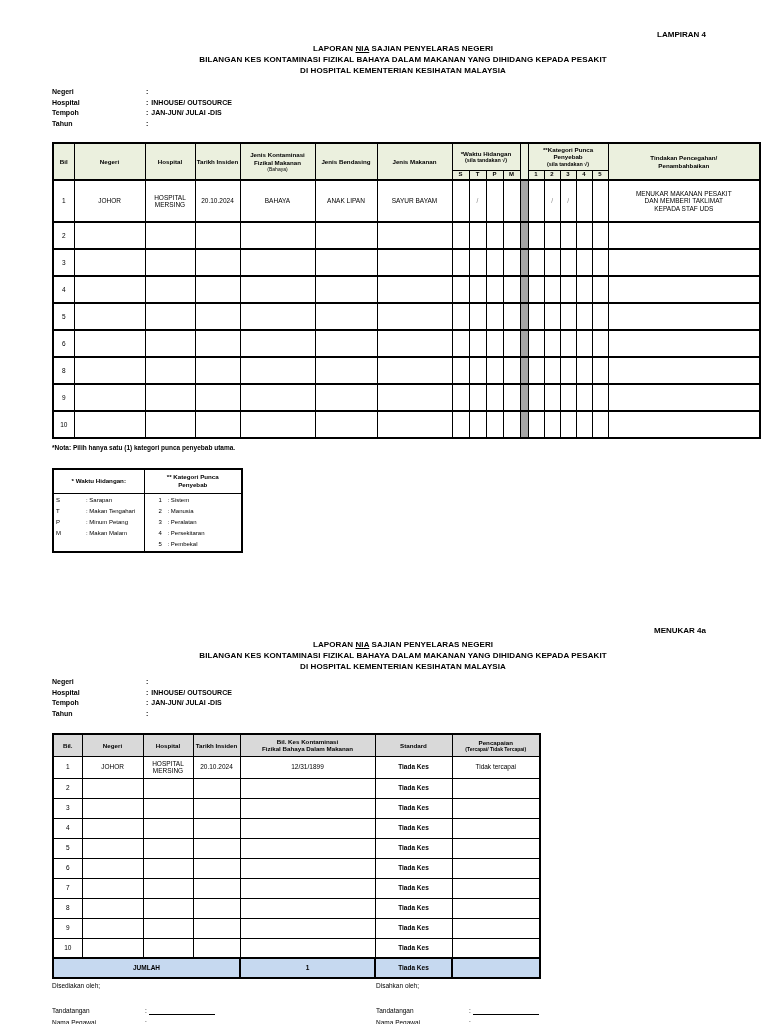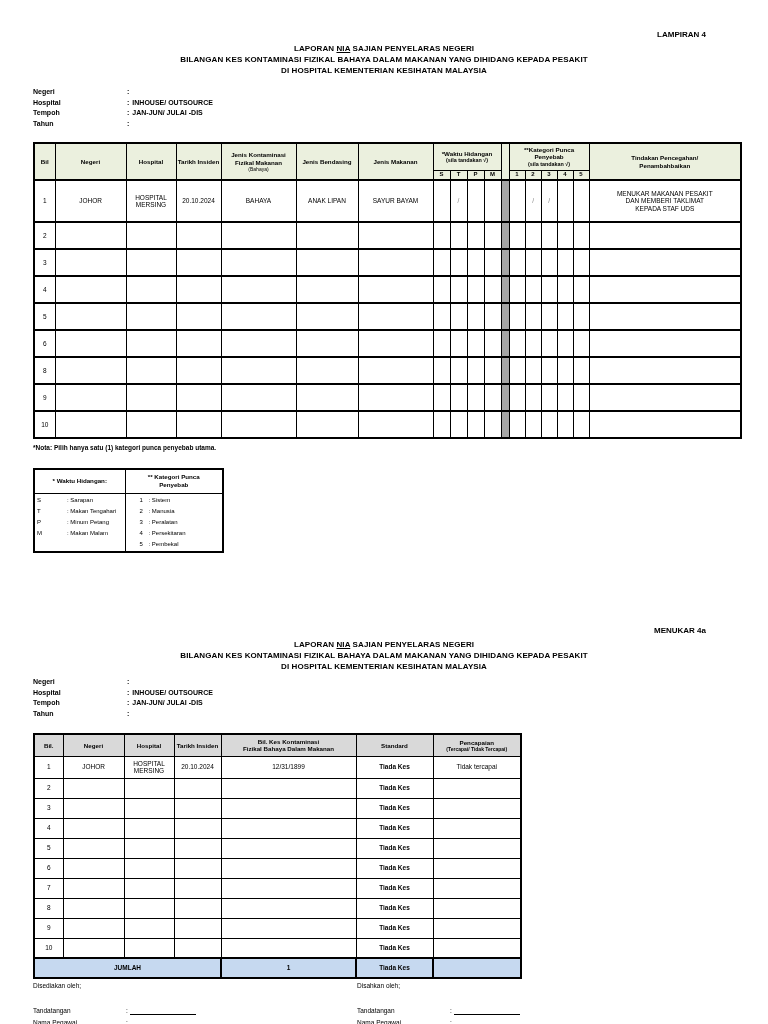--- a/index.html
+++ b/index.html
@@ -1,21 +1,21 @@
 <!DOCTYPE html>
 <html><head>
 <meta charset="utf-8">
 <style>
   * { box-sizing: border-box; }
   html,body { margin:0; padding:0; }
   body {
     width:768px; height:1024px; background:#ffffff; color:#000;
     font-family:"Liberation Sans", sans-serif; overflow:hidden; position:relative;
   }
-  .abs { position:absolute; }
+  .abs { position:absolute;margin-left:19px; }
   .lampiran { font-size:8px; font-weight:bold; }
   .title-block { left:0; width:768px; text-align:center; font-weight:bold; font-size:8px; line-height:11px; letter-spacing:0.1px; }
   .u { text-decoration:underline; text-underline-offset:1px; }
   .meta-block { font-size:7px; font-weight:bold; line-height:10.5px; }
   .meta-row { display:flex; }
   .meta-label { width:94px; }
   .meta-colon { margin-right:3px; }
 
   table { border-collapse:collapse; table-layout:fixed; }
 

